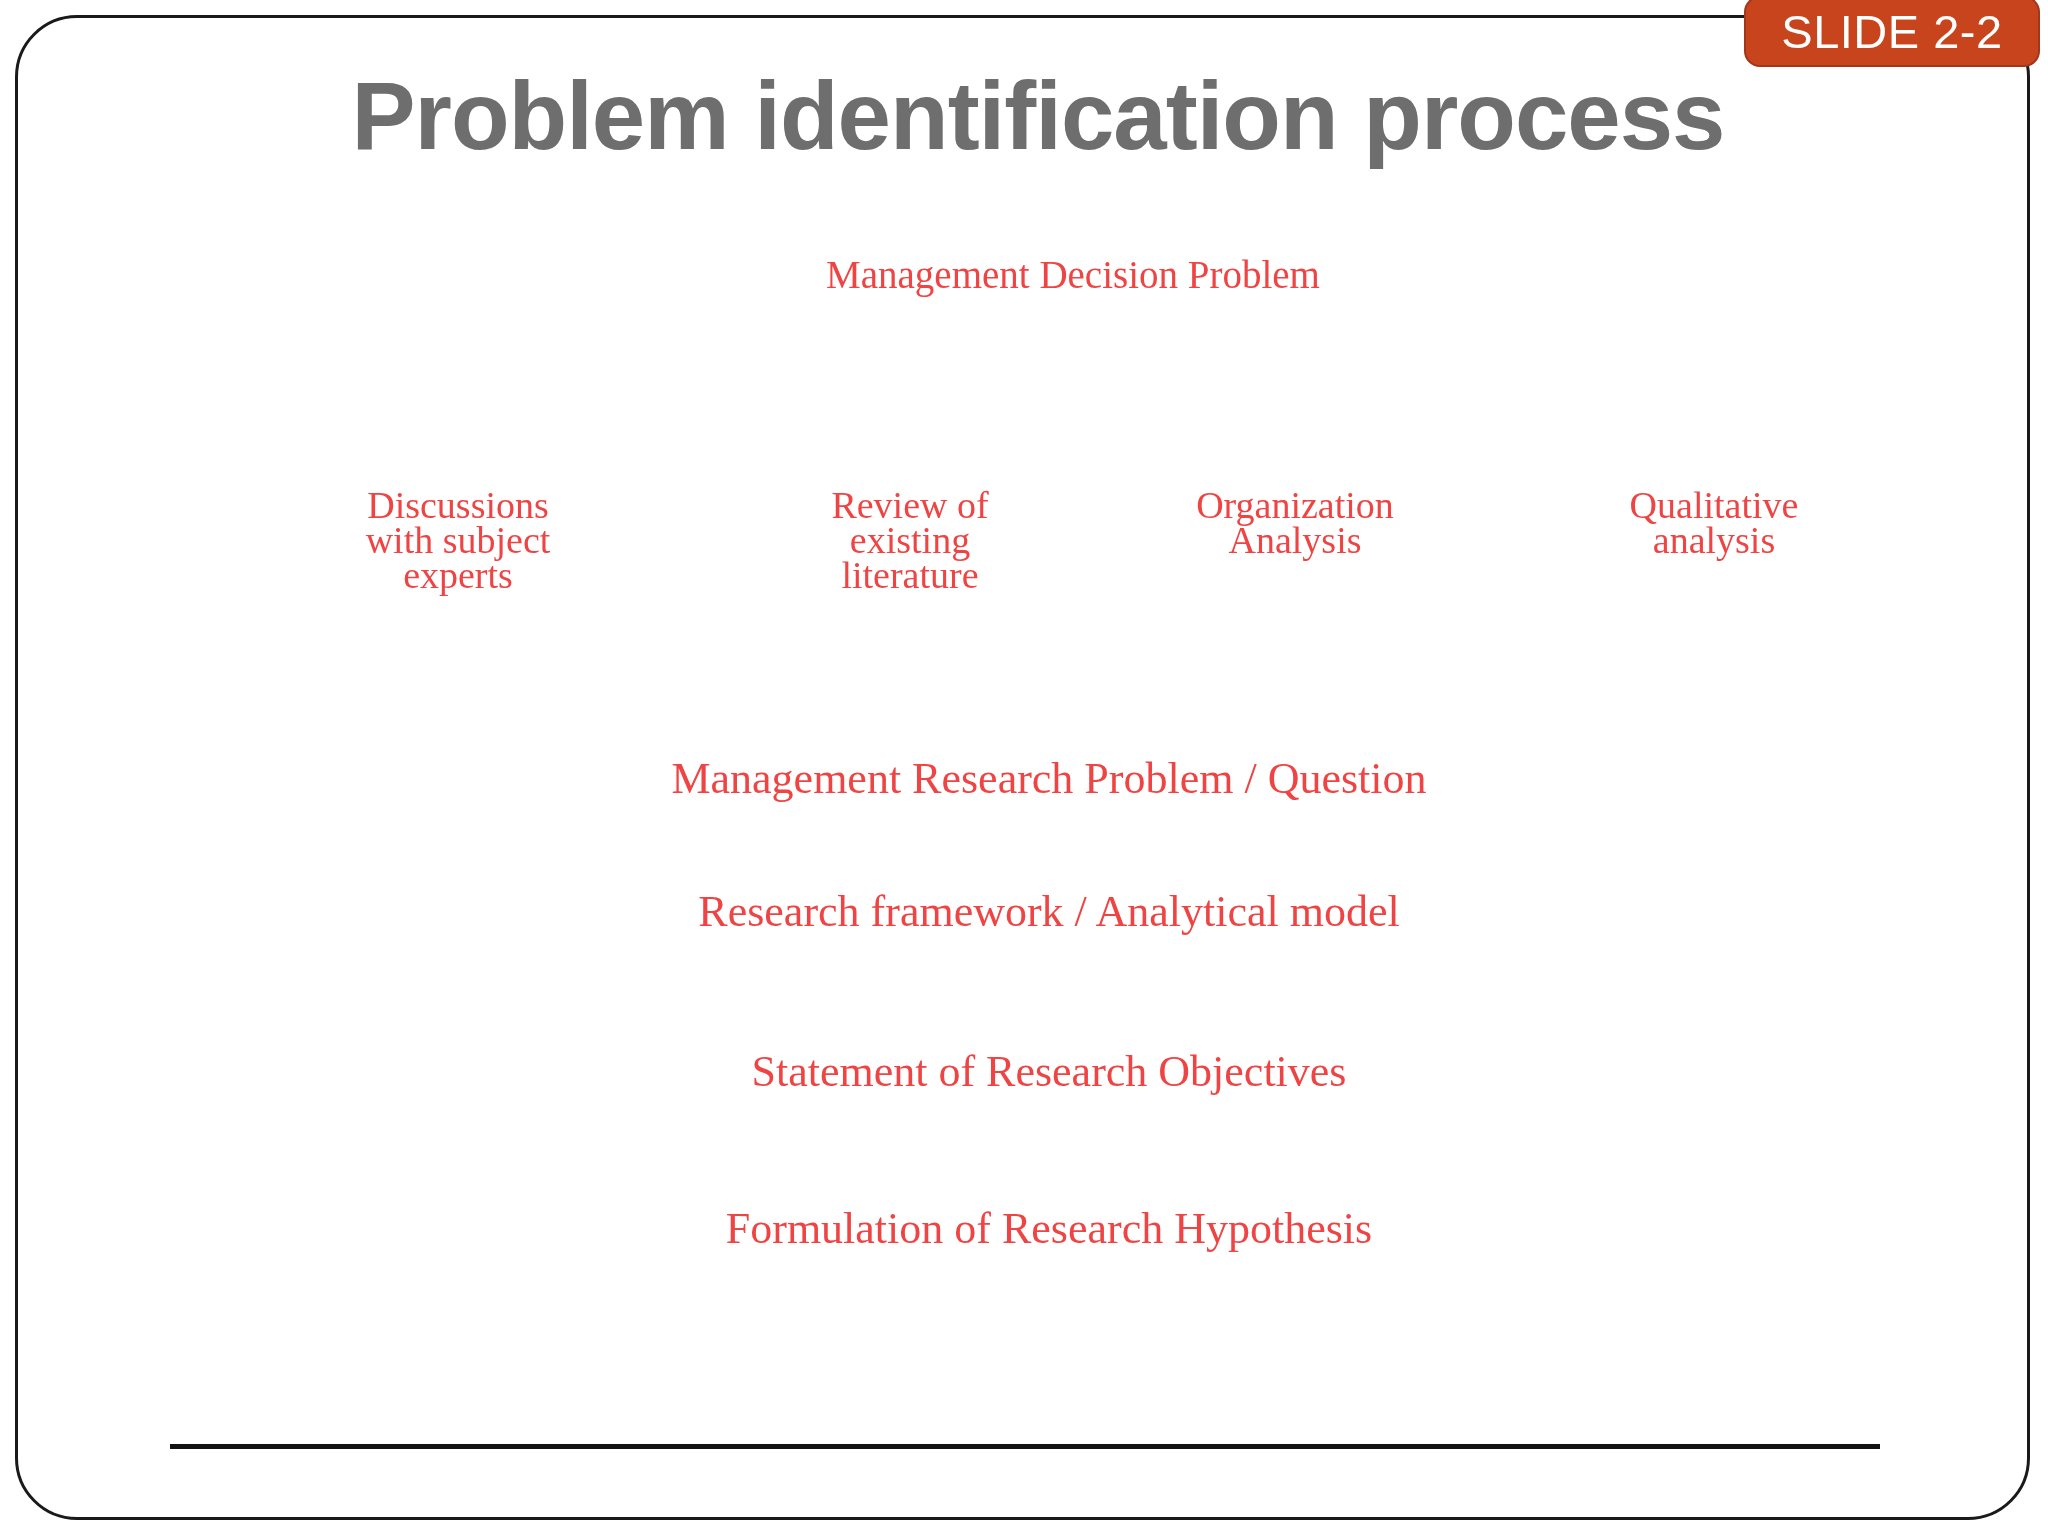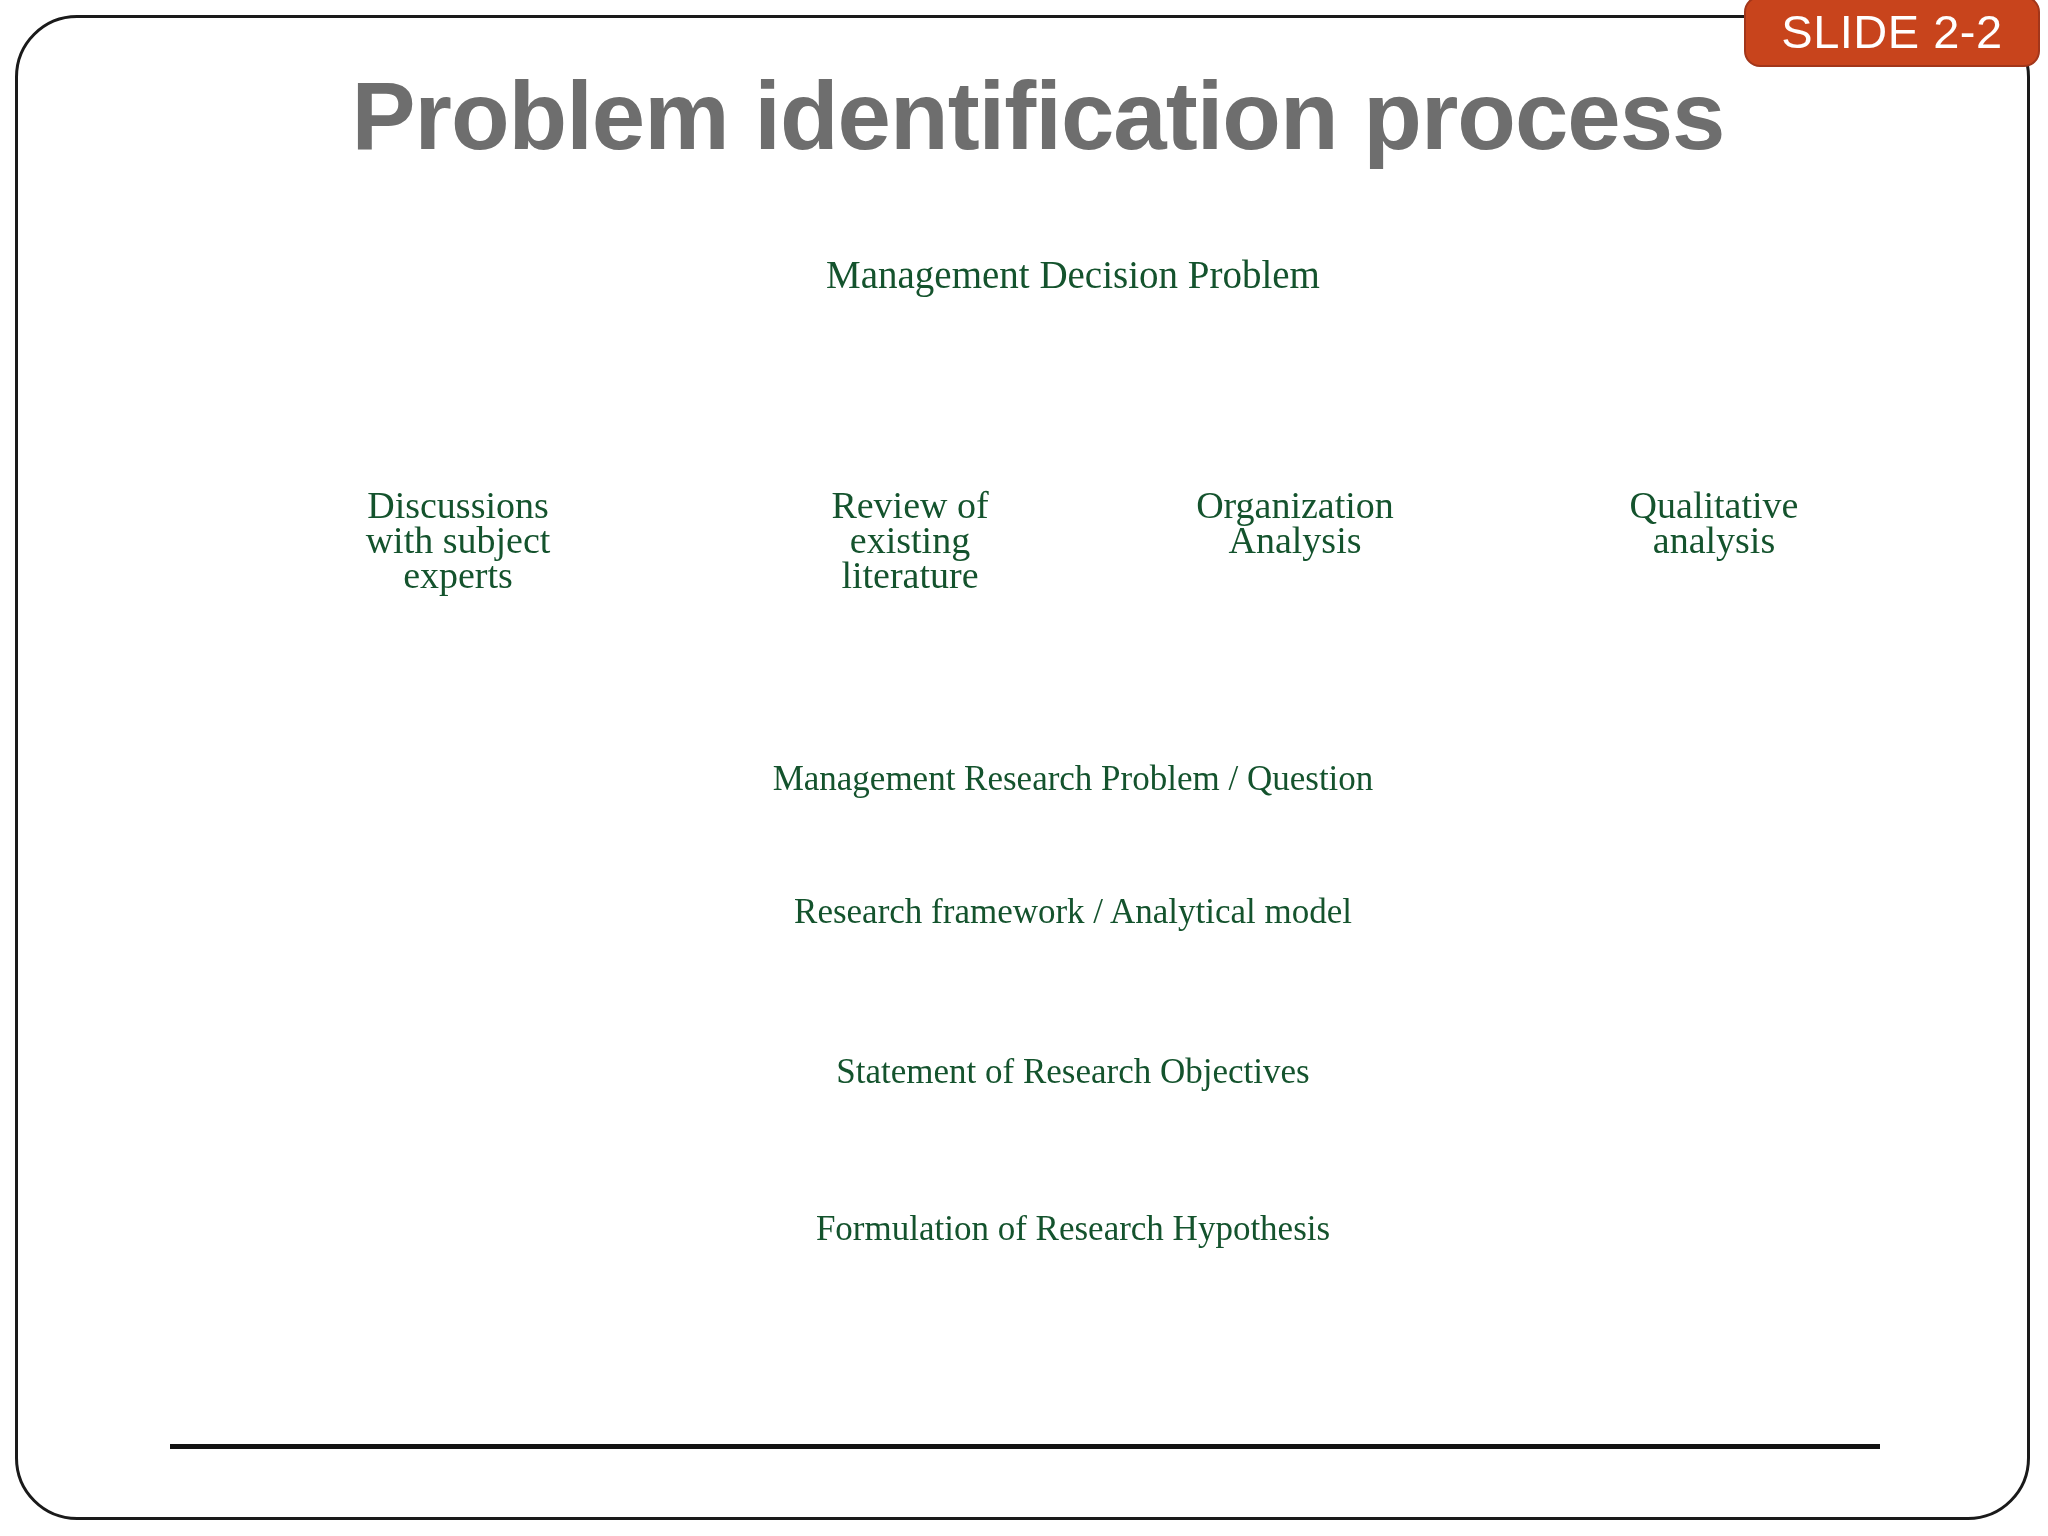--- a/index.html
+++ b/index.html
@@ -73,21 +73,21 @@
     font-weight: bold;
     font-size: 96px;
     line-height: 108px;
     letter-spacing: -1px;
     white-space: nowrap;
   }
 
   
   .node {
     position: absolute;
-    color: #14532d;
+    color: #ef4444;
     font-family: "Liberation Serif", "DejaVu Serif", serif;
     font-size: 38px;
     line-height: 34px;
     text-align: center;
     white-space: pre-line;
   }
 
   .node.top-problem {
     left: 673px;
     top: 258px;
@@ -102,23 +102,23 @@
     width: 330px;
     font-size: 38px;
     line-height: 35px;
   }
   .col-1 { left: 293px; }
   .col-2 { left: 745px; }
   .col-3 { left: 1130px; }
   .col-4 { left: 1549px; }
 
   .node.stage {
-    left: 473px;
+    left: 449px;
     width: 1200px;
-    font-size: 35px;
+    font-size: 44px;
   }
   .stage-1 { top: 762px; }
   .stage-2 { top: 895px; }
   .stage-3 { top: 1055px; }
   .stage-4 { top: 1212px; }
 
   
   .footer-rule {
     position: absolute;
     left: 170px;

